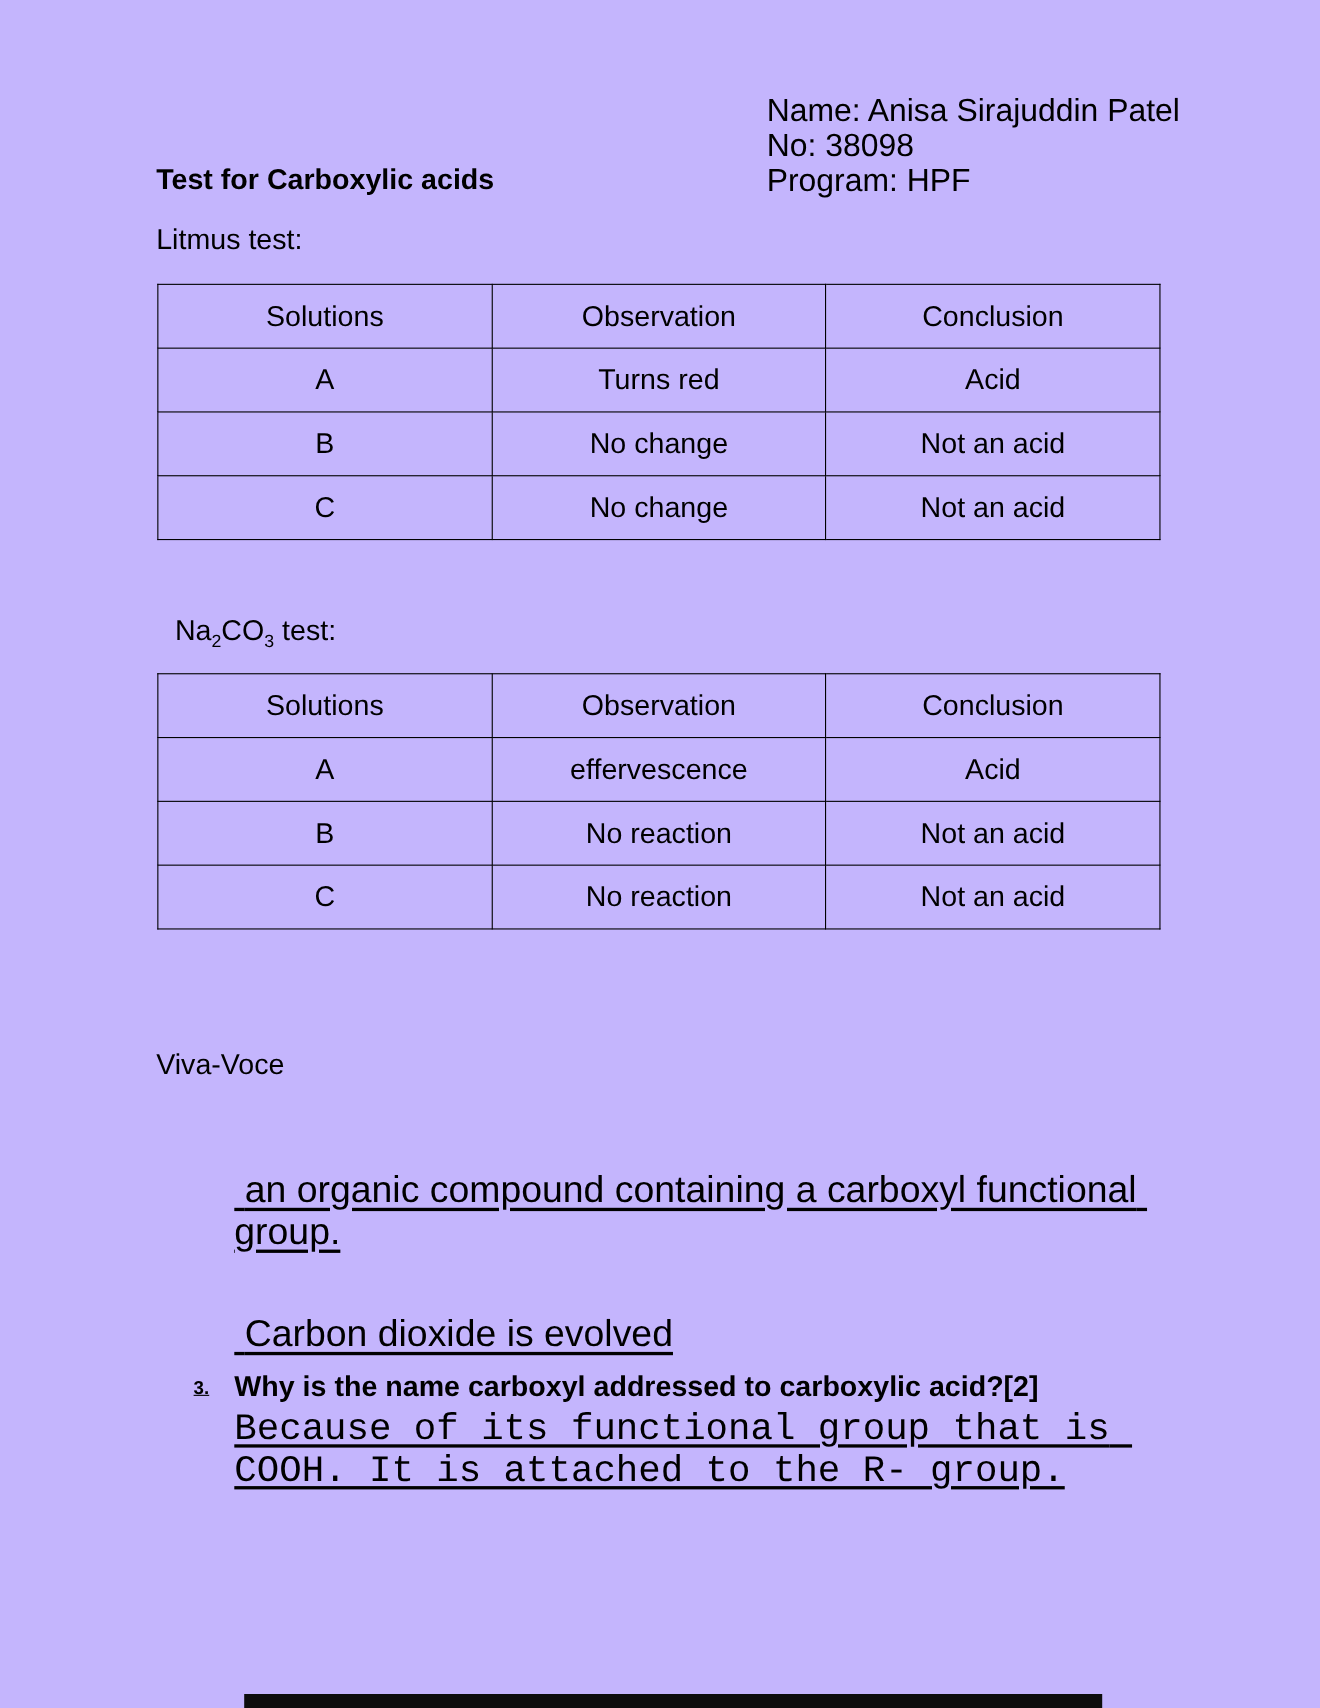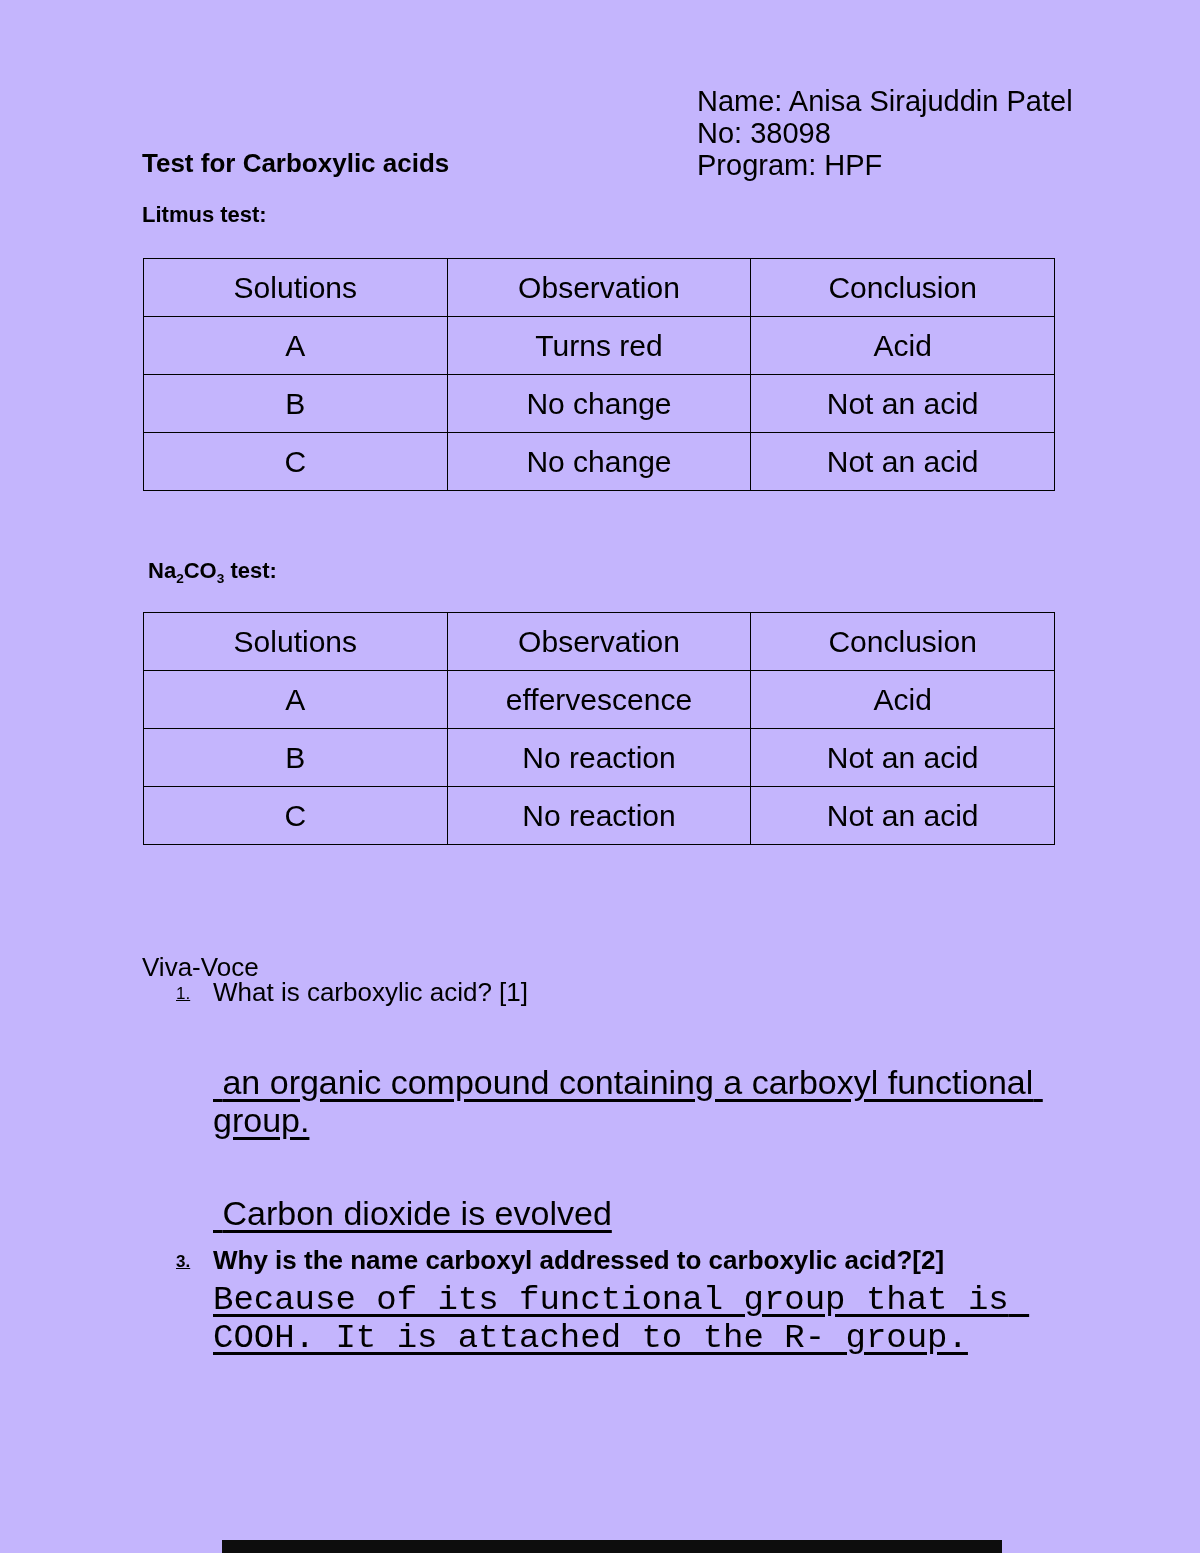--- a/index.html
+++ b/index.html
@@ -33,37 +33,37 @@
     top: 148px;
     font-size: 26px;
     color: #000000;
     font-weight: bold;
   }
 
   
   .section-heading {
     position: absolute;
     left: 142px;
-    font-size: 22px;
-    font-weight: bold;
+    font-size: 26px;
+    font-weight: normal;
     color: #000000;
     text-align: right;
   }
   .litmus-heading { top: 202px; }
-  .na-heading { top: 558px; left: 148px; }
+  .na-heading { top: 558px; left: 159px; }
   .na-heading sub { font-size: 0.62em; }
 
   
   .data-table {
     position: absolute;
     left: 143px;
     width: 912px;
     border-collapse: collapse;
     table-layout: fixed;
-    font-size: 30px;
+    font-size: 26px;
   }
   .table-litmus { top: 258px; }
   .table-na2co3 { top: 612px; }
   .data-table th,
   .data-table td {
     border: 1.5px solid #000000;
     height: 58px;
     text-align: center;
     vertical-align: middle;
     font-weight: normal;
@@ -186,23 +186,20 @@
       <tr>
         <td>C</td>
         <td>No reaction</td>
         <td>Not an acid</td>
       </tr>
     </tbody>
   </table>
 
   <div class="viva-heading">Viva-Voce</div>
 
-  <div class="question q1">
-    <span class="q-num">1.</span><span class="q-text">What is carboxylic acid? [1]</span>
-  </div>
   <div class="answer a1"> an organic compound containing a carboxyl functional group.</div>
 
   <div class="answer a2"> Carbon dioxide is evolved</div>
 
   <div class="question q3">
     <span class="q-num">3.</span><span class="q-text">Why is the name carboxyl addressed to carboxylic acid?[2]</span>
   </div>
   <div class="answer a3">Because of its functional group that is COOH. It is attached to the R- group.</div>
 
   <div class="bottom-bar"></div>

